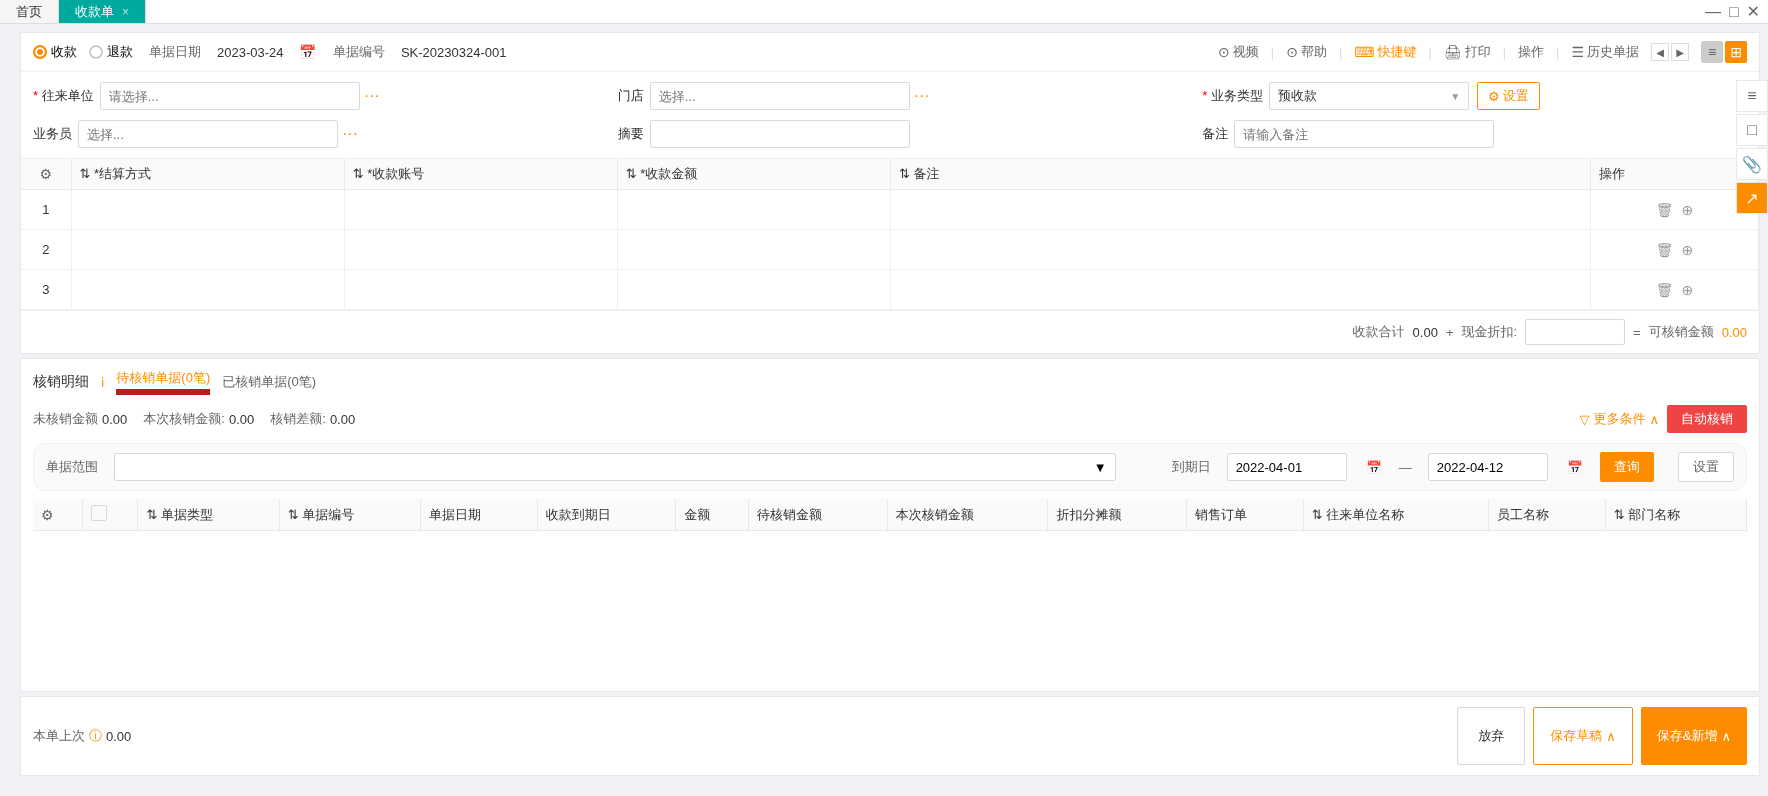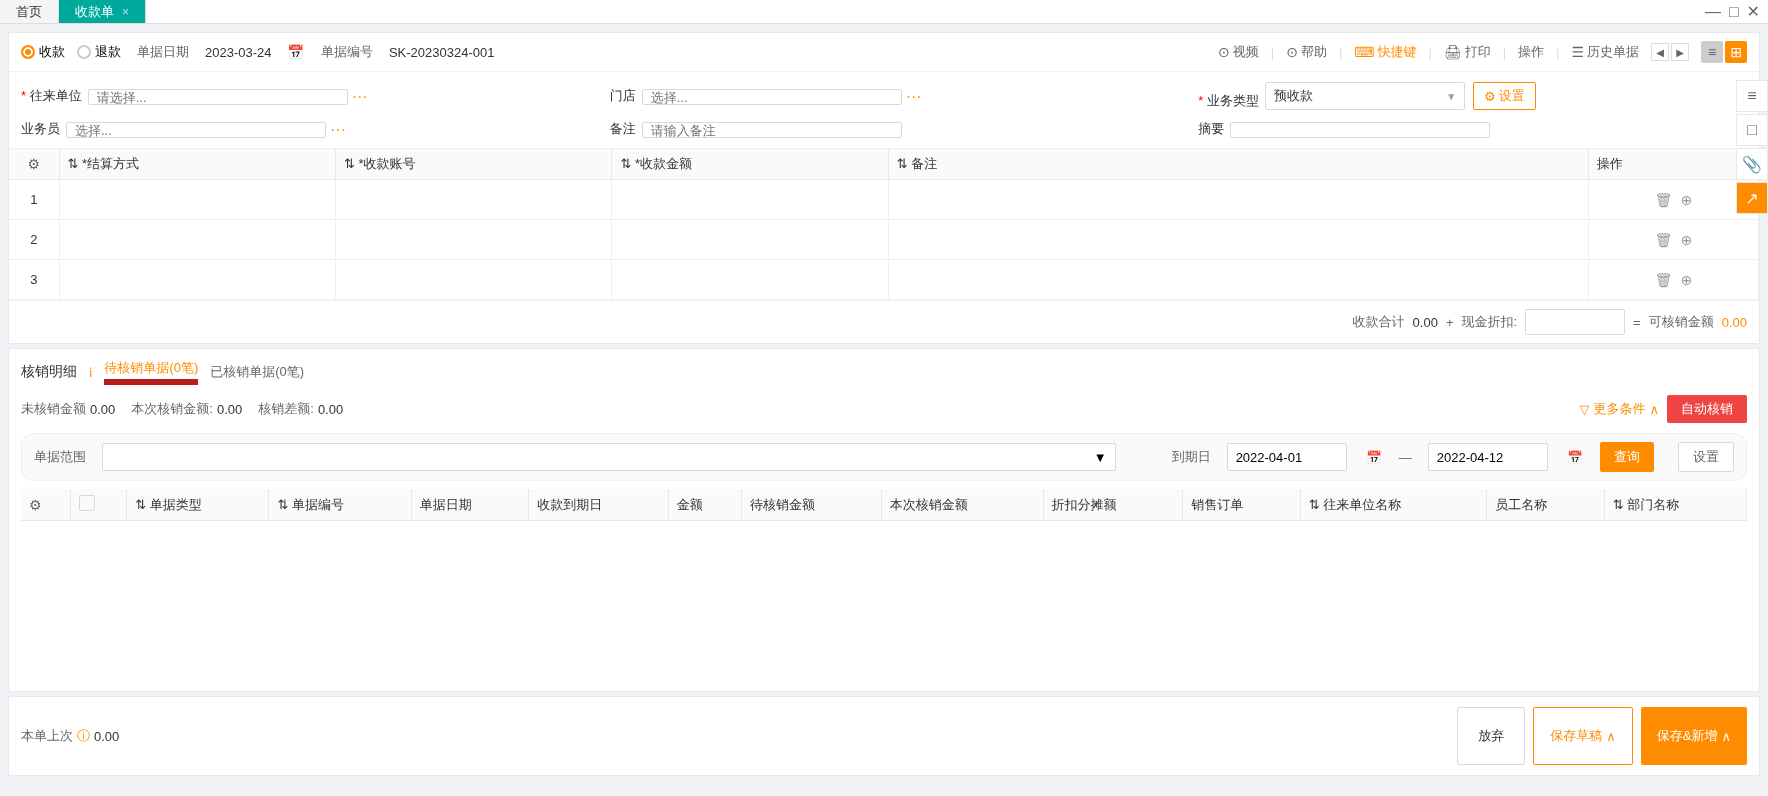--- a/index.html
+++ b/index.html
@@ -14,21 +14,21 @@
       display: flex; align-items: center; padding: 0 16px; height: 100%;
       cursor: pointer; font-size: 13px; color: #333; border-right: 1px solid #ddd;
     }
     .tab-item.active { background: #00a99d; color: #fff; }
     .tab-item.home { background: #f5f5f5; color: #333; }
     .tab-close { margin-left: 8px; font-size: 12px; opacity: 0.7; cursor: pointer; }
     .tab-bar-right { margin-left: auto; display: flex; align-items: center; padding-right: 8px; gap: 8px; }
     .tab-bar-right span { font-size: 16px; cursor: pointer; color: #666; }
 
     
-    .main-content { padding: 0; height: calc(796px - 36px); overflow: hidden; display: flex; flex-direction: column; }
+    .main-content { padding: 0; height: calc(796px - 36px); overflow: hidden; display: flex; flex-direction: column; margin-left: 12px; }
 
     
     .form-card { background: #fff; margin: 8px 8px 4px 8px; border: 1px solid #e8e8e8; border-radius: 2px; }
 
     
     .top-toolbar {
       display: flex; align-items: center; padding: 8px 12px; border-bottom: 1px solid #f0f0f0;
       gap: 16px;
     }
     .radio-group { display: flex; align-items: center; gap: 12px; }
@@ -45,24 +45,24 @@
     .separator { color: #ddd; }
     .nav-arrows { display: flex; gap: 2px; }
     .nav-arrow { width: 18px; height: 18px; display: flex; align-items: center; justify-content: center; border: 1px solid #ddd; cursor: pointer; font-size: 10px; color: #666; }
     .view-icons { display: flex; gap: 2px; }
     .view-icon { width: 22px; height: 22px; display: flex; align-items: center; justify-content: center; cursor: pointer; font-size: 14px; color: #fff; background: #ff8c00; border-radius: 2px; }
     .view-icon.list { background: #ff8c00; }
 
     
     .form-fields { padding: 10px 12px; display: flex; flex-direction: column; gap: 10px; }
     .form-row { display: flex; align-items: center; gap: 0; }
-    .form-field { display: flex; align-items: flex-end; flex: 1; }
+    .form-field { display: flex; align-items: center; flex: 1; }
     .field-label { color: #333; white-space: nowrap; margin-right: 6px; min-width: fit-content; }
     .field-input {
-      flex: 1; height: 16px; border: 1px solid #d9d9d9; border-radius: 2px;
+      flex: 1; height: 28px; border: 1px solid #d9d9d9; border-radius: 2px;
       padding: 0 8px; color: #bbb; outline: none; background: #fff; font-size: 13px;
     }
     .field-dots { color: #ff8c00; margin-left: 4px; cursor: pointer; font-size: 16px; line-height: 1; }
     .select-display { flex: 1; height: 28px; border: 1px solid #d9d9d9; border-radius: 2px; padding: 0 8px; display: flex; align-items: center; justify-content: space-between; cursor: pointer; }
     .select-display .arrow { color: #999; font-size: 10px; }
     .settings-btn { display: flex; align-items: center; gap: 3px; border: 1px solid #ff8c00; color: #ff8c00; padding: 4px 10px; border-radius: 2px; cursor: pointer; font-size: 12px; }
 
     
     .table-section { border-top: 1px solid #f0f0f0; }
     .data-table { width: 100%; border-collapse: collapse; }
@@ -258,27 +258,27 @@
       </div>
       <div class="form-row">
 
         <div class="form-field" style="flex: 2;">
           <span class="field-label">业务员</span>
           <input class="field-input" type="text" style="max-width: 260px;" placeholder="选择...">
           <span class="field-dots">···</span>
         </div>
 
         <div class="form-field" style="flex: 2; margin-left: 40px;">
+          <span class="field-label">摘要</span>
+          <input class="field-input" type="text" style="max-width: 260px;">
+        </div>
+
+        <div class="form-field" style="flex: 2; margin-left: 40px;">
           <span class="field-label">备注</span>
           <input class="field-input" type="text" style="max-width: 260px;" placeholder="请输入备注">
-        </div>
-
-        <div class="form-field" style="flex: 2; margin-left: 40px;">
-          <span class="field-label">摘要</span>
-          <input class="field-input" type="text" style="max-width: 260px;">
         </div>
       </div>
     </div>
 
     <div class="table-section">
       <table class="data-table">
         <thead>
           <tr>
             <th>
               <span class="settings-icon">⚙</span>

